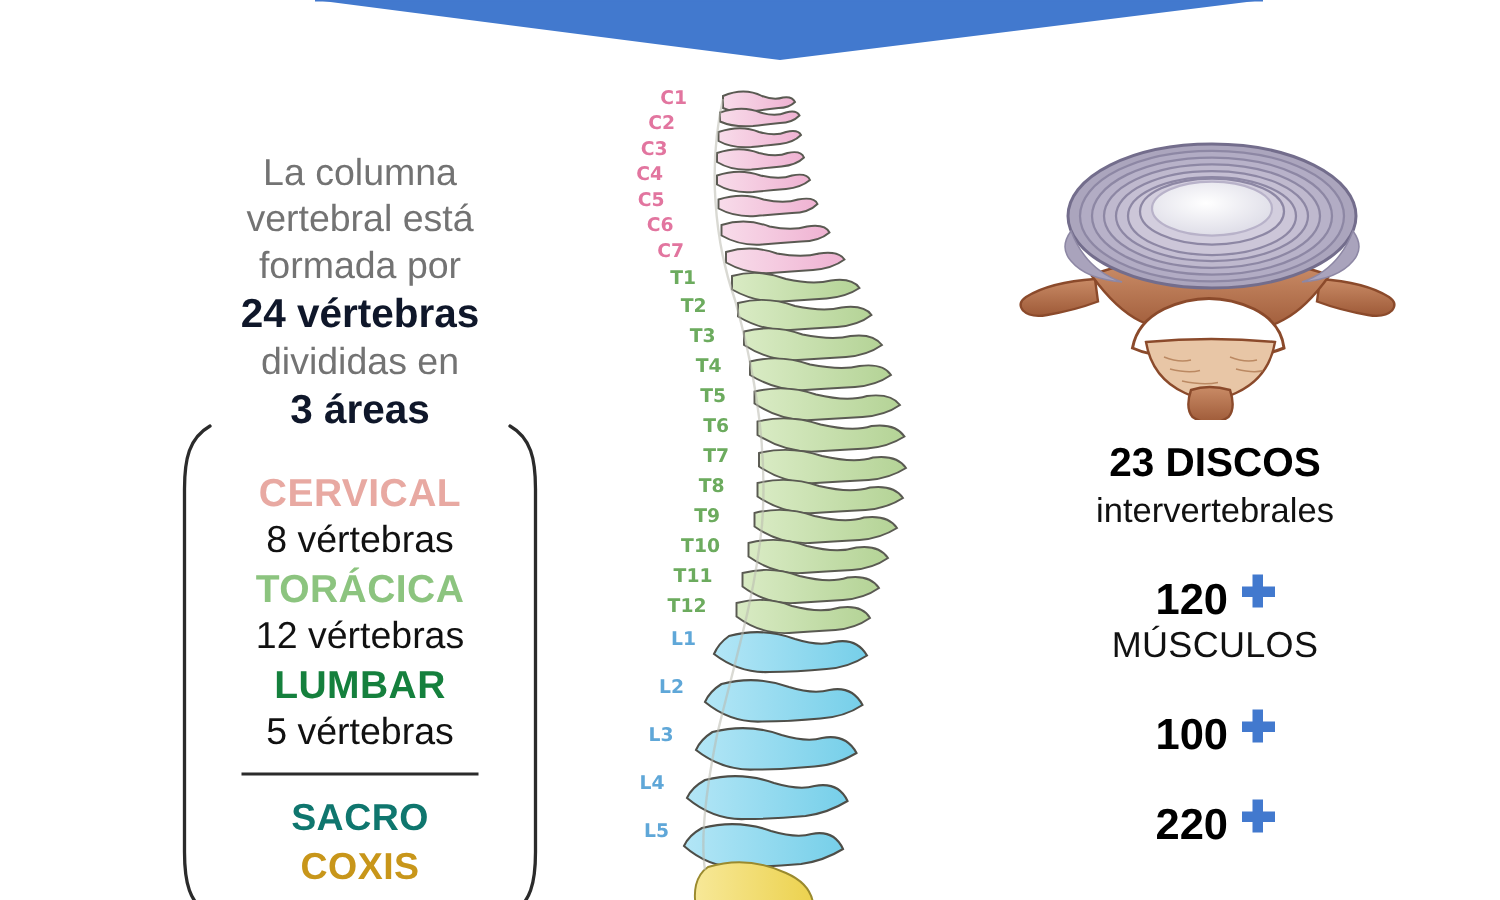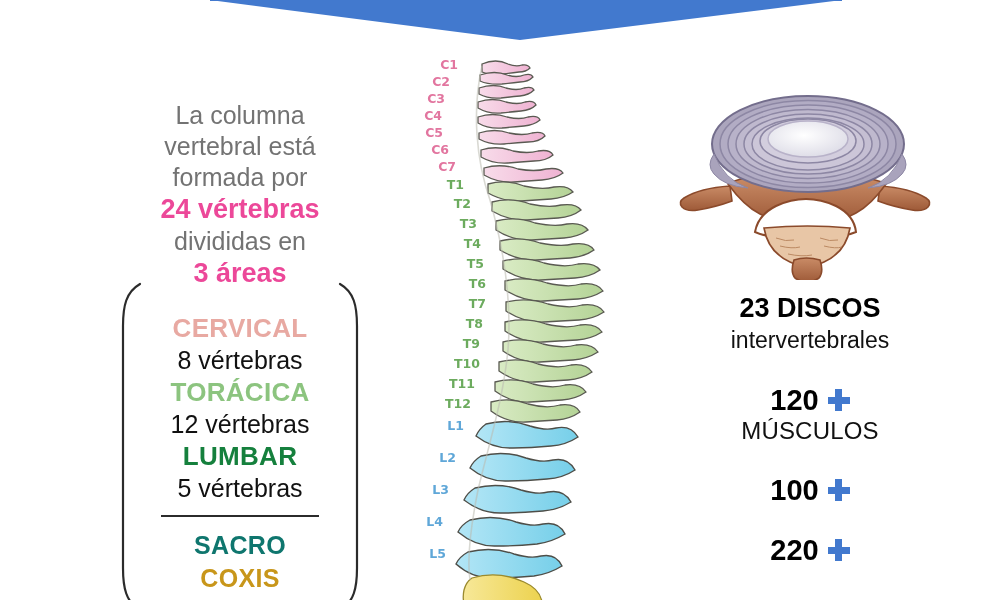--- a/index.html
+++ b/index.html
@@ -9,21 +9,21 @@
     -webkit-font-smoothing:antialiased;
   }
   #page{position:relative;width:1000px;height:600px;background:#fff;overflow:hidden;}
 
   
   .banner{position:absolute;left:0;top:0;width:1000px;height:46px;}
 
   
   .left-col{position:absolute;left:120px;top:100px;width:240px;text-align:center;}
   .intro-line{font-size:25px;line-height:31px;color:#737373;}
-  .intro-strong{font-size:27px;line-height:33px;color:#ec4899;font-weight:bold;}
+  .intro-strong{font-size:27px;line-height:33px;color:#0f172a;font-weight:bold;}
 
   
   .bracket{position:absolute;left:118px;top:282px;width:244px;height:330px;}
 
   .regions{position:absolute;left:120px;top:312px;width:240px;text-align:center;}
   .region-name{font-size:26px;font-weight:bold;line-height:32px;letter-spacing:.3px;}
   .region-count{font-size:25px;line-height:32px;color:#111;}
   .divider{width:158px;height:2px;background:#2b2b2b;margin:11px auto 12px auto;}
   .tail-name{font-size:25px;font-weight:bold;line-height:33px;letter-spacing:.3px;}
 
@@ -31,21 +31,21 @@
   .spine-wrap{position:absolute;left:420px;top:50px;width:210px;height:555px;}
   .spine-wrap svg{display:block;}
   .vlabel{font-family:"DejaVu Sans", sans-serif;font-size:12.5px;font-weight:bold;}
 
   
   .disc-fig{position:absolute;left:668px;top:88px;width:280px;height:192px;}
   .right-col{position:absolute;left:640px;top:292px;width:340px;text-align:center;}
   .stat-title{font-size:27px;font-weight:bold;color:#000;line-height:33px;}
   .stat-sub{font-size:23px;color:#111;line-height:30px;}
   .stat-block{margin-top:28px;}
-  .stat-num-row{display:flex;align-items:center;justify-content:center;gap:9px;line-height:34px;}
+  .stat-num-row{display:flex;justify-content:center;gap:9px;line-height:34px;}
   .stat-num{font-size:29px;font-weight:bold;color:#000;}
   .plus-ico{display:inline-block;width:22px;height:22px;position:relative;}
   .plus-ico::before,.plus-ico::after{content:"";position:absolute;background:#4279ce;}
   .plus-ico::before{left:7.5px;top:0;width:7px;height:22px;}
   .plus-ico::after{left:0;top:7.5px;width:22px;height:7px;}
   .stat-label{font-size:24px;color:#111;line-height:28px;letter-spacing:.2px;}
 </style>
 </head>
 <body>
 

